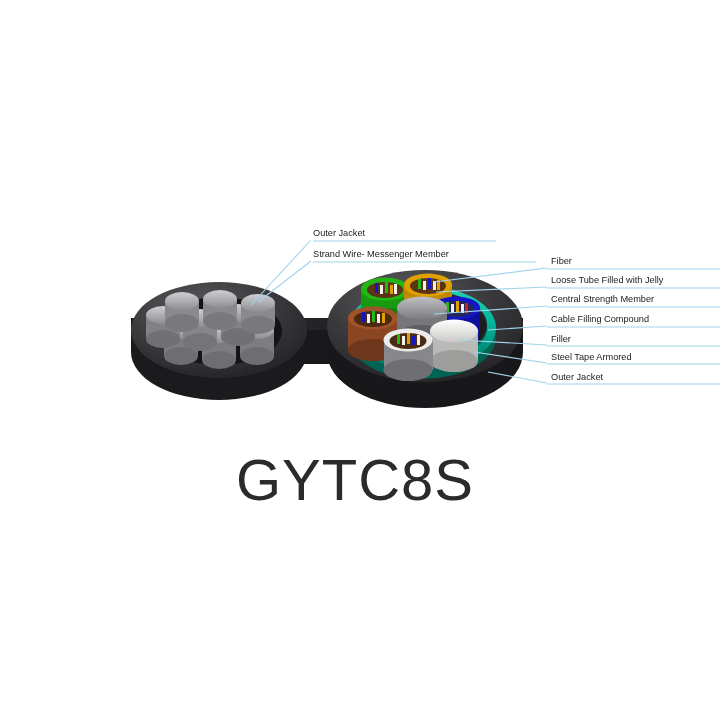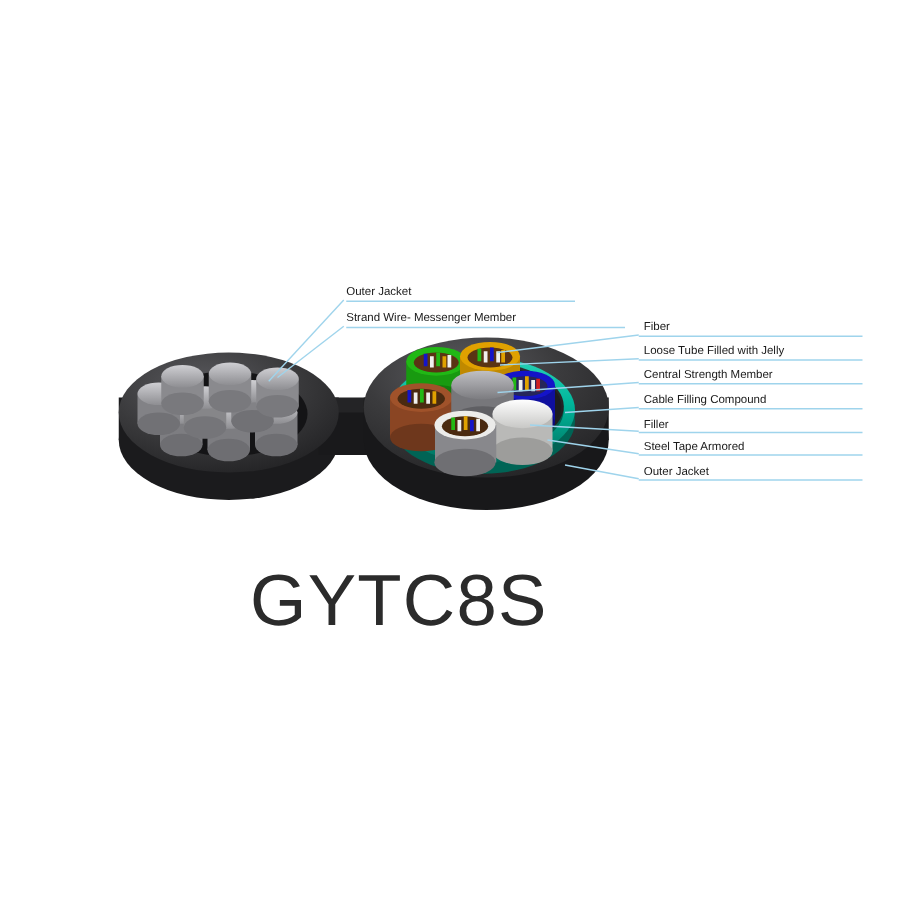--- a/index.html
+++ b/index.html
@@ -1,21 +1,21 @@
 <!DOCTYPE html>
 <html><head>
 <meta charset="utf-8">
 <style>
   html,body{margin:0;padding:0;}
   body{
     width:720px;height:720px;background:#ffffff;
     font-family:"Liberation Sans", sans-serif;
     overflow:hidden;position:relative;
   }
-  #stage{position:absolute;inset:0;}
+  #stage{position:absolute;inset:0;padding-left:36px;}
   svg{display:block;}
   .lbl{
     font-family:"Liberation Sans", sans-serif;
     font-size:9.2px;fill:#1a1a1a;
     dominant-baseline:alphabetic;
   }
   .title{
     font-family:"Liberation Sans", sans-serif;
     font-size:58px;fill:#2b2b2b;letter-spacing:1px;
     font-weight:400;

